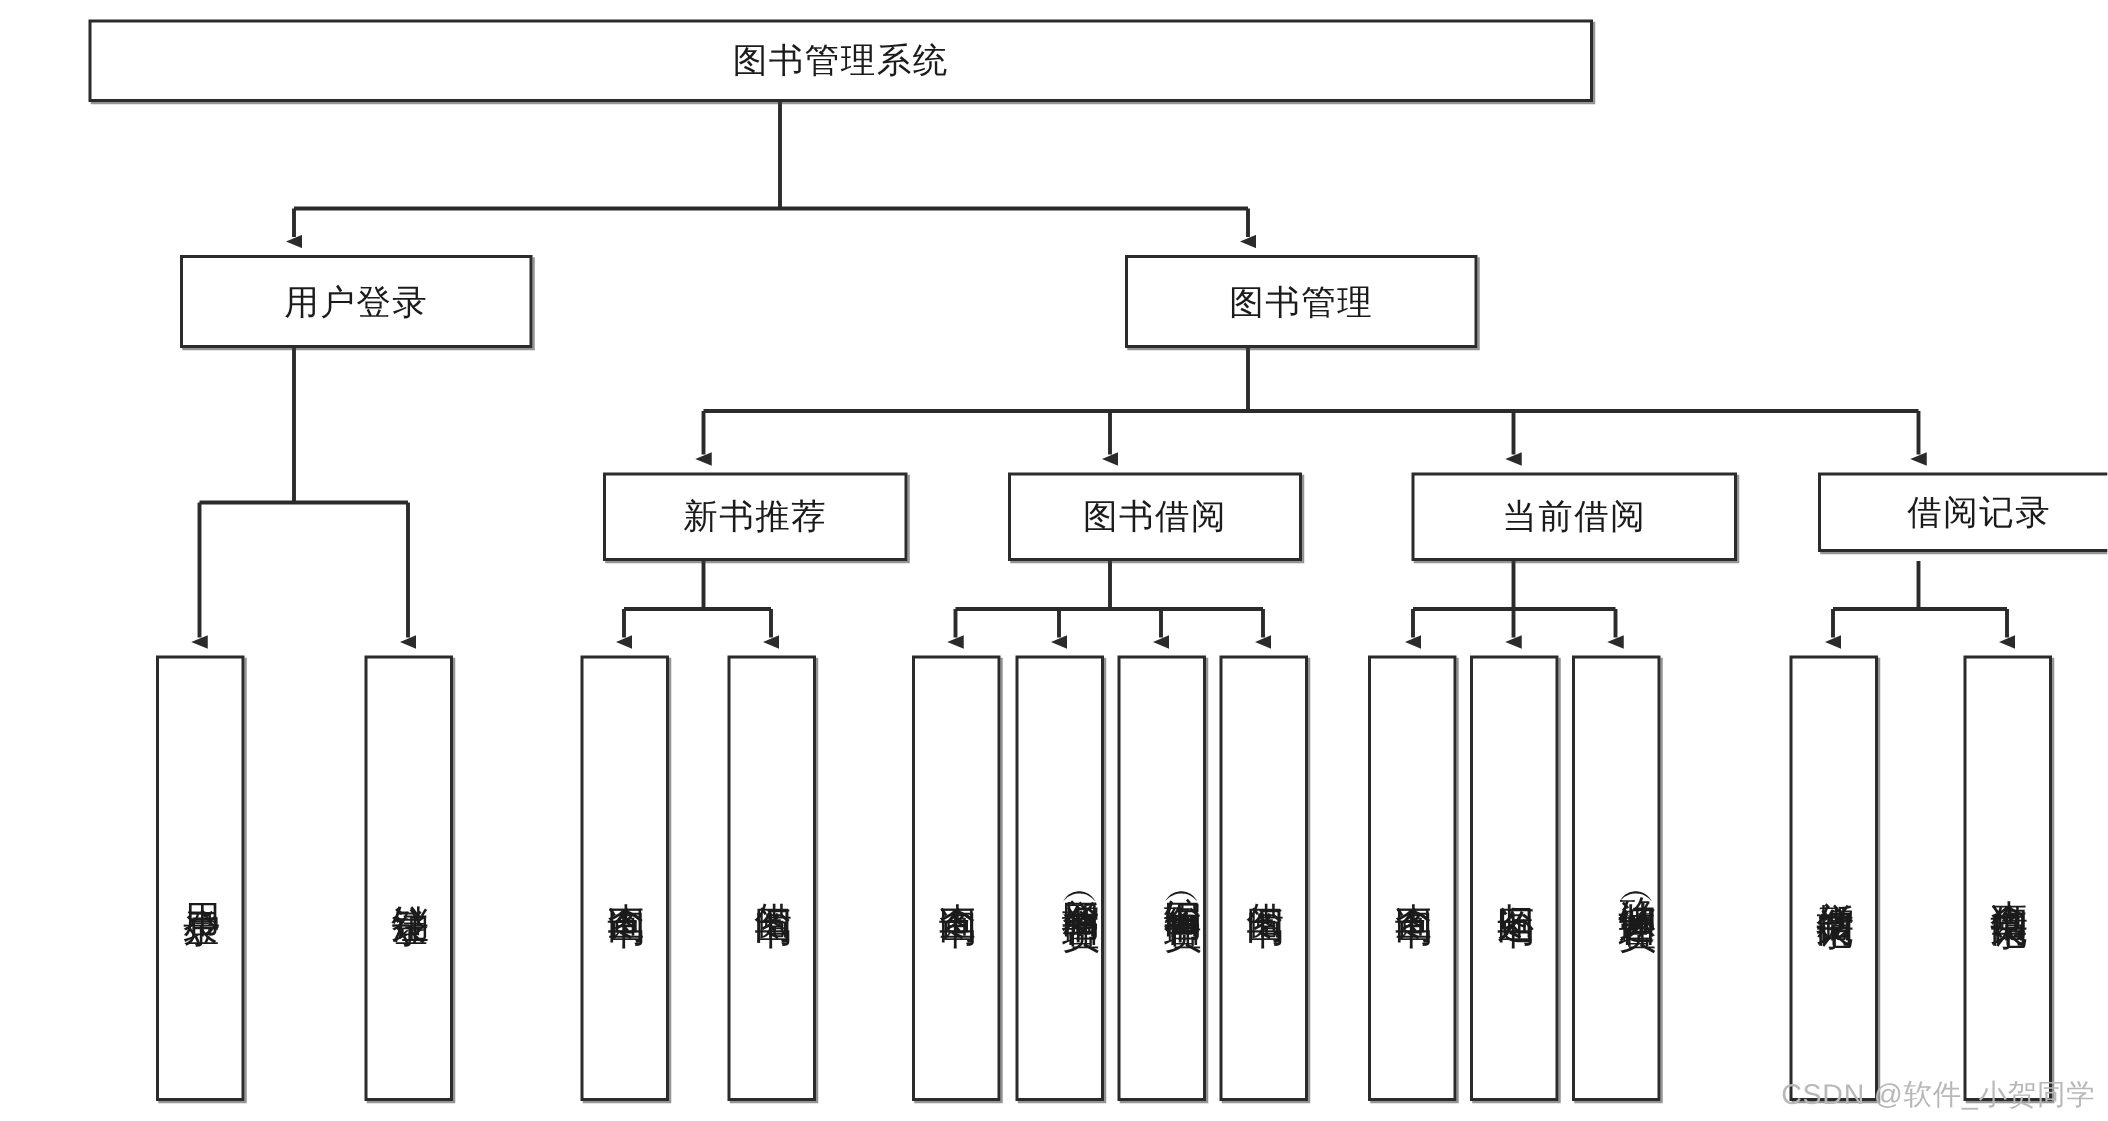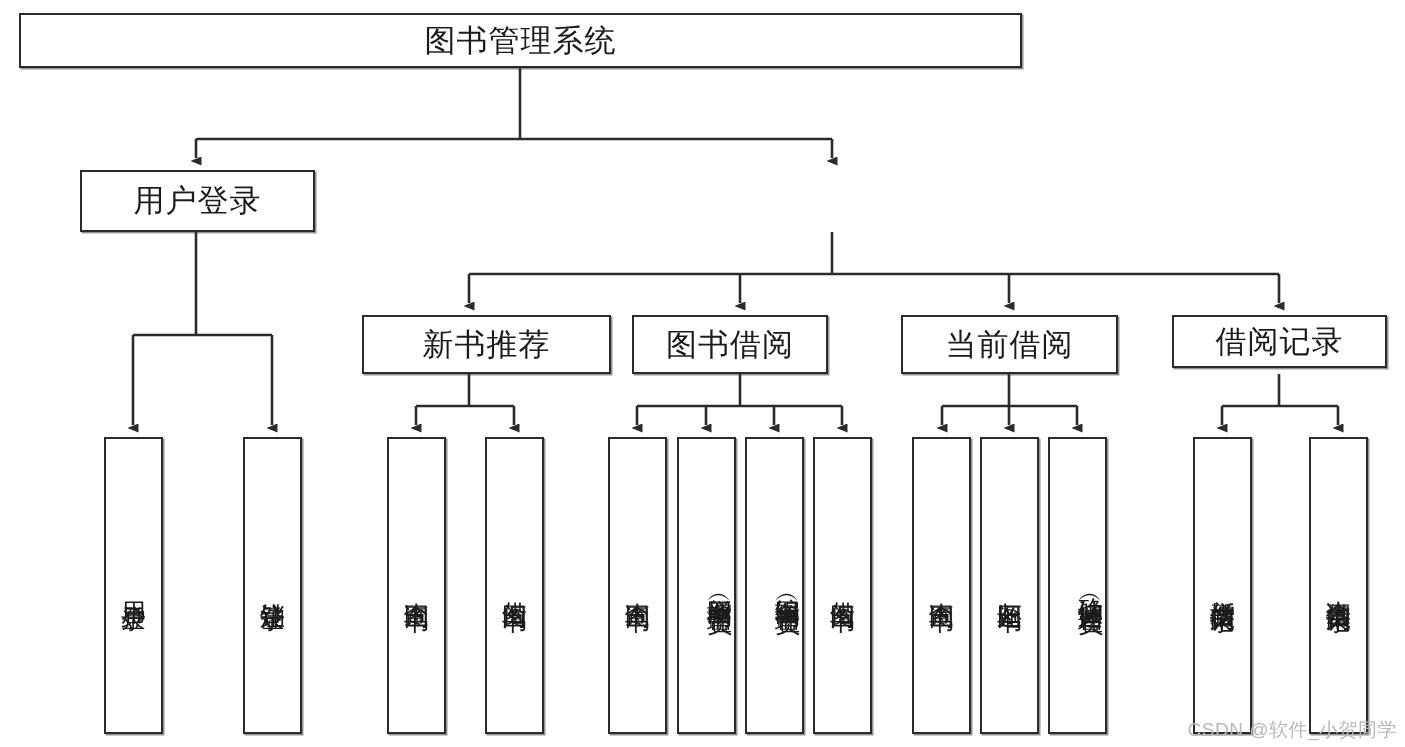--- a/index.html
+++ b/index.html
@@ -32,23 +32,24 @@
     background: #ffffff;
     border: 2px solid #2b2b2b;
     box-shadow: 1.5px 1.5px 0 0 rgba(60,60,60,0.55);
     display: flex;
     align-items: center;
     justify-content: center;
     color: #1b1b1b;
     z-index: 2;
   }
   .node.h {
-    font-size: 31px;
+    font-size: 23px;
     letter-spacing: 1px;
     white-space: nowrap;
+    margin-left: 40px;
   }
   .node.v {
     writing-mode: vertical-rl;
     text-orientation: upright;
     font-size: 25px;
     line-height: 1.16;
     letter-spacing: 2px;
     padding: 6px 0;
     align-items: flex-start;
     justify-content: center;
@@ -132,22 +133,25 @@
     </g>
   </svg>
 
   <div class="node h" style="left:19px; top:13px; width:1003px; height:55px;">
     <span>图书管理系统</span>
   </div>
 
   <div class="node h" style="left:80px; top:170px; width:235px; height:62px;">
     <span>用户登录</span>
   </div>
-
-  <div class="node h" style="left:362px; top:315px; width:249px; height:59px;">
+  <div class="node h" style="left:710px; top:170px; width:235px; height:62px;">
+    <span>图书管理</span>
+  </div>
+
+  <div class="node h" style="left:362px; top:315px; width:203px; height:59px;">
     <span>新书推荐</span>
   </div>
   <div class="node h" style="left:632px; top:315px; width:196px; height:59px;">
     <span>图书借阅</span>
   </div>
   <div class="node h" style="left:901px; top:315px; width:217px; height:59px;">
     <span>当前借阅</span>
   </div>
   <div class="node h" style="left:1172px; top:315px; width:215px; height:53px;">
     <span>借阅记录</span>

